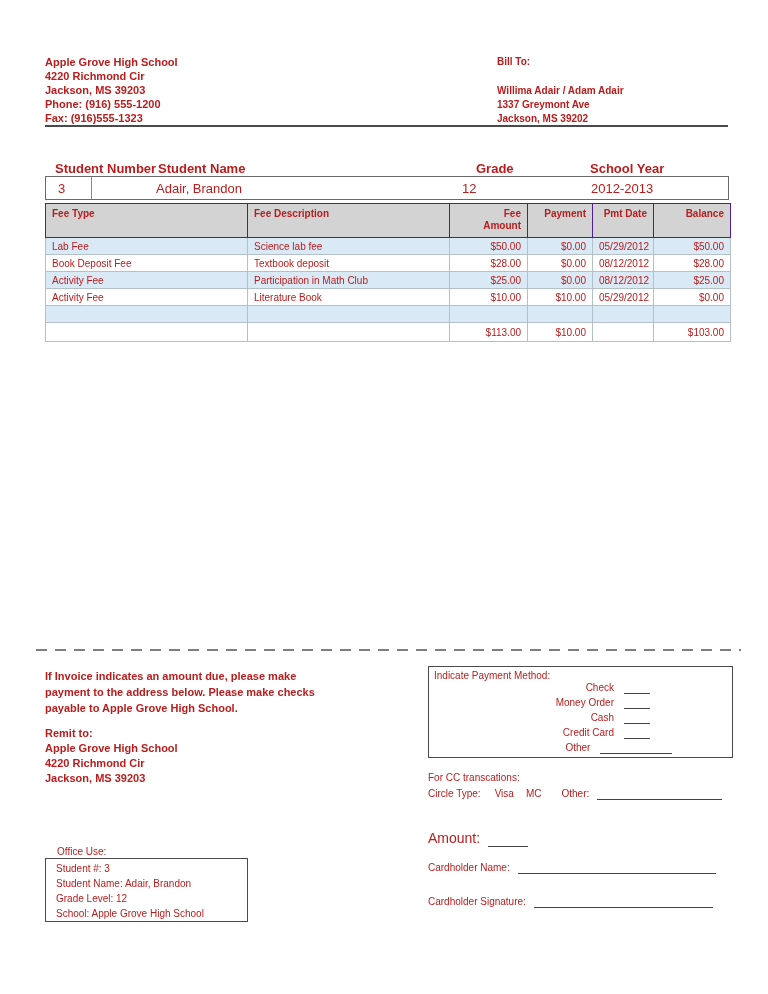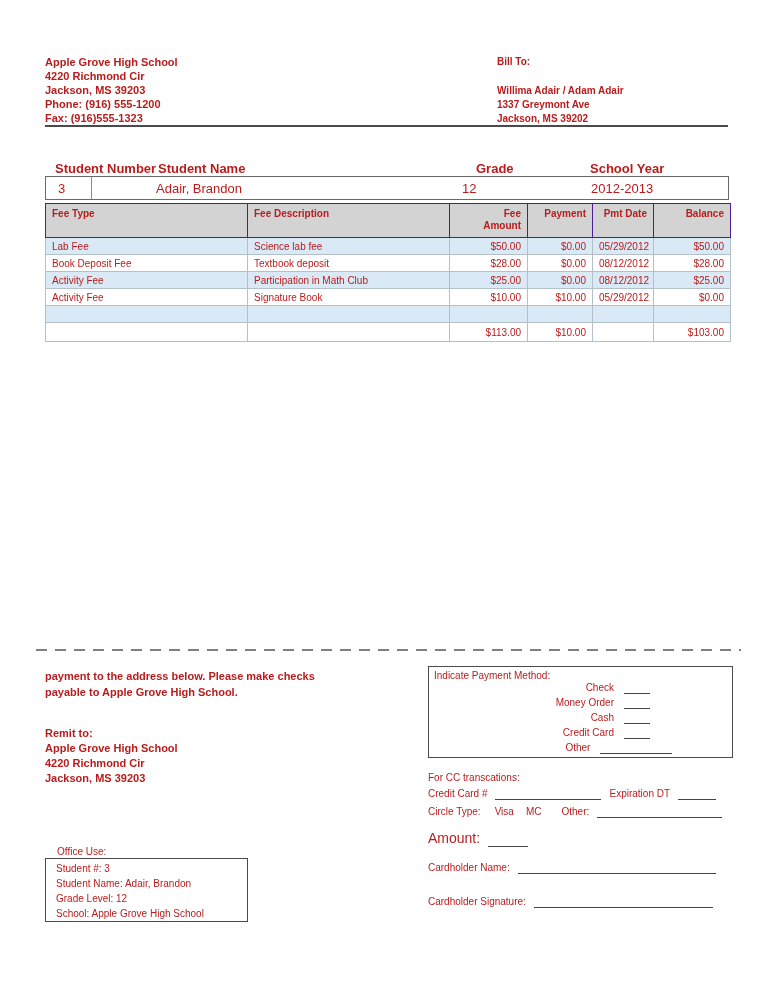--- a/index.html
+++ b/index.html
@@ -150,21 +150,21 @@
       <tr class="row-blue">
         <td>Activity Fee</td>
         <td>Participation in Math Club</td>
         <td class="num">$25.00</td>
         <td class="num">$0.00</td>
         <td class="ctr">08/12/2012</td>
         <td class="num">$25.00</td>
       </tr>
       <tr class="row-white">
         <td>Activity Fee</td>
-        <td>Signature Book</td>
+        <td>Literature Book</td>
         <td class="num">$10.00</td>
         <td class="num">$10.00</td>
         <td class="ctr">05/29/2012</td>
         <td class="num">$0.00</td>
       </tr>
       <tr class="row-blue">
         <td></td>
           <td></td>
           <td></td>
         <td></td>
@@ -178,20 +178,21 @@
         <td class="num">$10.00</td>
         <td></td>
         <td class="num">$103.00</td>
       </tr>
     </tbody>
   </table>
 
   <div class="dashed-sep"></div>
 
   <div class="remit-note">
+    <div>If Invoice indicates an amount due, please make</div>
     <div>payment to the address below. Please make checks</div>
     <div>payable to Apple Grove High School.</div>
   </div>
   <div class="remit-block">
     <div>Remit to:</div>
     <div>Apple Grove High School</div>
     <div>4220 Richmond Cir</div>
     <div>Jackson, MS 39203</div>
   </div>
 
@@ -214,26 +215,20 @@
       <span class="blank pm-blank"></span>
     </div>
     <div class="pm-row">
       <span class="pm-label">Other</span>
       <span class="blank pm-blank-other"></span>
     </div>
   </div>
 
   <div class="cc-block">
     <div class="cc-title">For CC transcations:</div>
-    <div class="cc-row cc-line2">
-      <span>Credit Card #</span>
-      <span class="blank cc-blank-number"></span>
-      <span>Expiration DT</span>
-      <span class="blank cc-blank-exp"></span>
-    </div>
     <div class="cc-row">
       <span>Circle Type:</span>
       <span class="cc-gap-v">Visa</span>
       <span class="cc-gap-m">MC</span>
       <span class="cc-gap-o">Other:</span>
       <span class="blank cc-blank-other"></span>
     </div>
   </div>
   <div class="amount-row">
     <span>Amount:</span>

